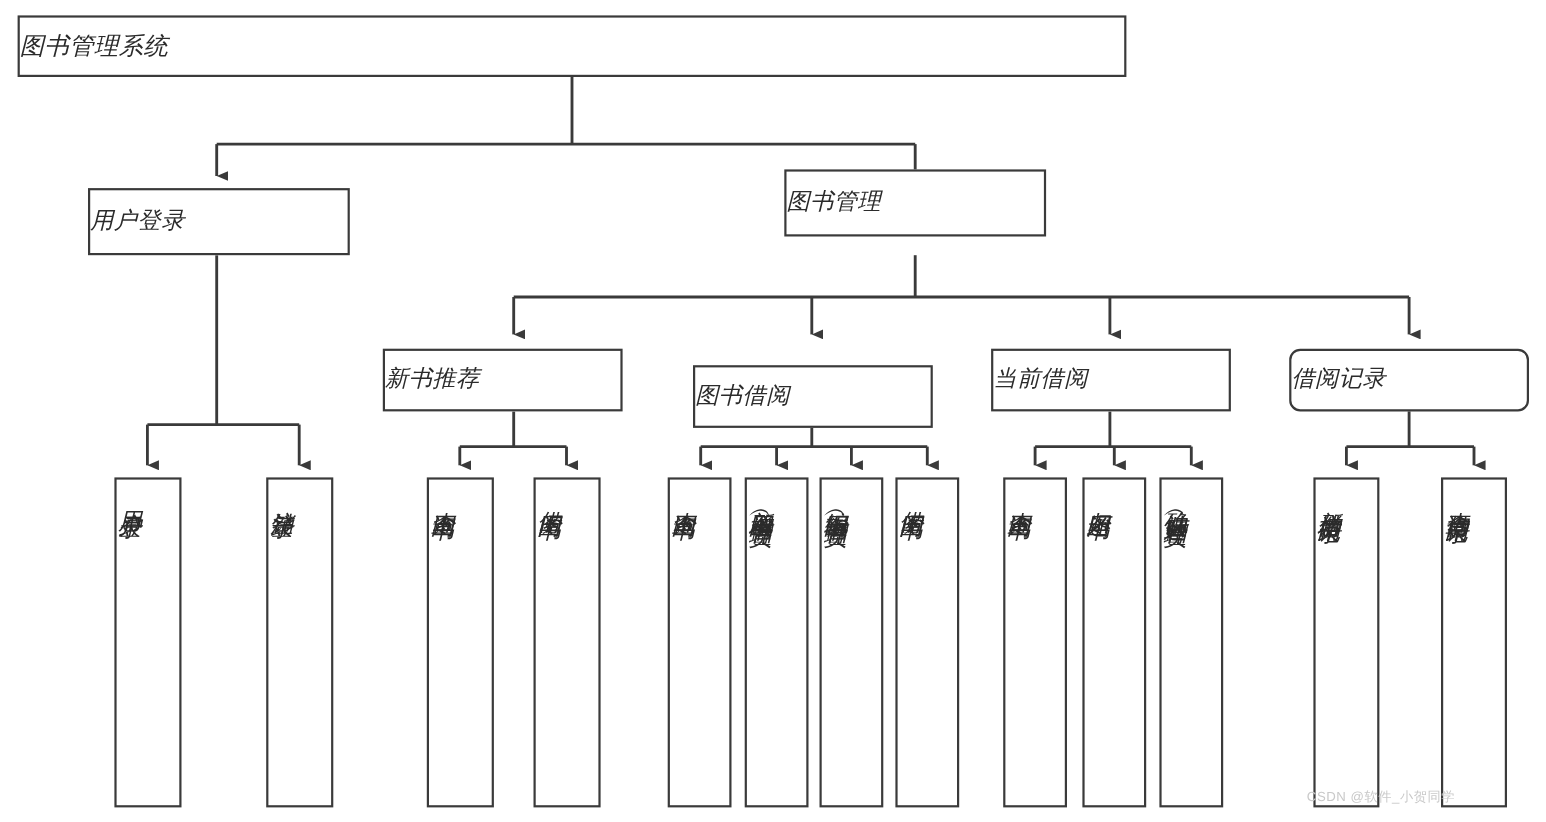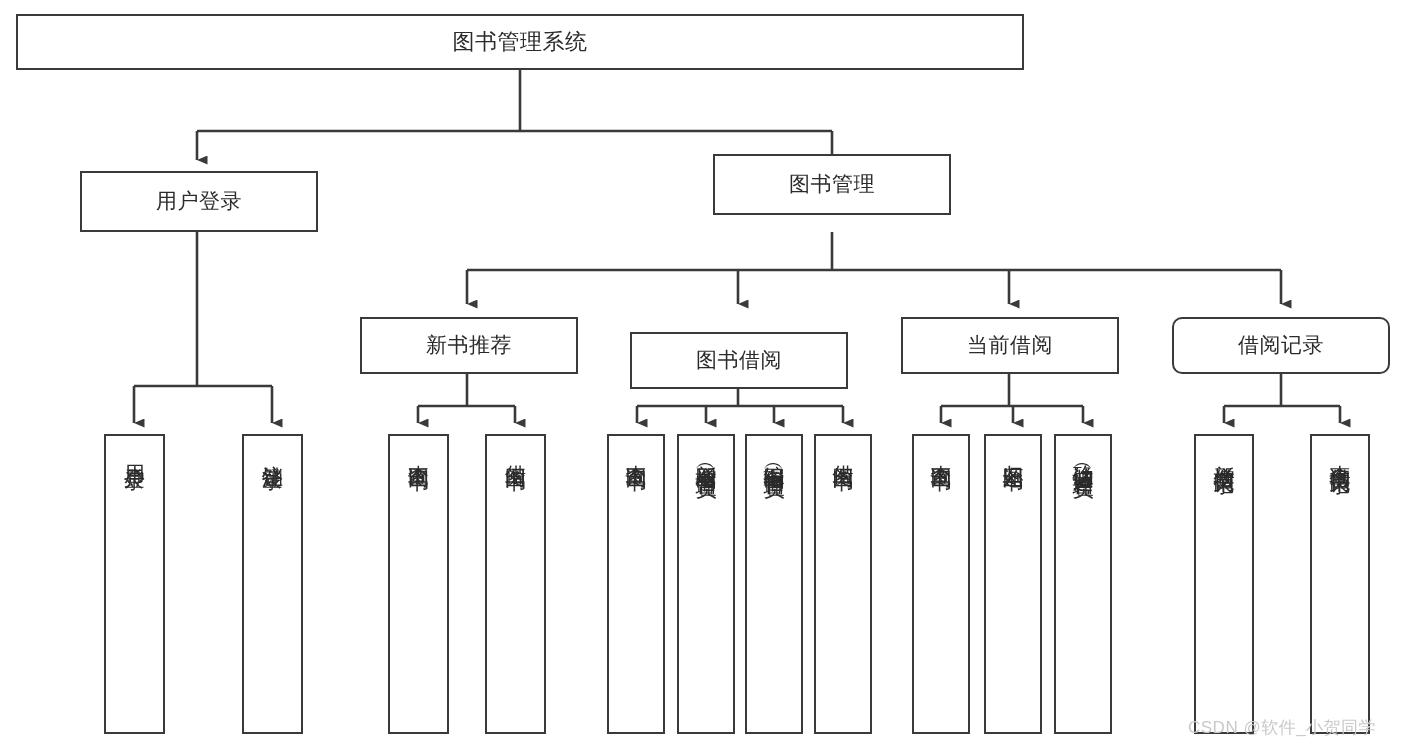--- a/index.html
+++ b/index.html
@@ -25,22 +25,23 @@
     width: 1405px;
     height: 747px;
   }
   .node {
     position: absolute;
     box-sizing: border-box;
     border: 2px solid #3a3a3a;
     background: #ffffff;
     display: flex;
     align-items: center;
-    justify-content: center;
+    justify-content: flex-start;
     color: #2b2b2b;
+    font-style: italic;
   }
   .node .node-label {
     display: block;
     text-align: center;
     line-height: 1.18;
   }
   .node.horizontal .node-label {
     font-size: 21px;
     letter-spacing: 0.5px;
   }
@@ -56,21 +57,21 @@
     letter-spacing: 2px;
     white-space: nowrap;
   }
   #root-node .node-label {
     font-size: 22px;
   }
   #watermark {
     position: absolute;
     left: 1188px;
     top: 716px;
-    font-size: 17px;
+    font-size: 12px;
     color: #c9c9c9;
     white-space: nowrap;
     letter-spacing: 0.5px;
     pointer-events: none;
   }
 </style>
 </head>
 <body>
 
 <div id="canvas">
@@ -131,21 +132,21 @@
   </div>
 
   <div class="node horizontal" style="left:80px; top:171px; width:238px; height:61px;">
     <span class="node-label">用户登录</span>
   </div>
 
   <div class="node horizontal" style="left:713px; top:154px; width:238px; height:61px;">
     <span class="node-label">图书管理</span>
   </div>
 
-  <div class="node horizontal" style="left:360px; top:317px; width:218px; height:57px;">
+  <div class="node horizontal" style="left:348px; top:317px; width:218px; height:57px;">
     <span class="node-label">新书推荐</span>
   </div>
 
   <div class="node horizontal" style="left:630px; top:332px; width:218px; height:57px;">
     <span class="node-label">图书借阅</span>
   </div>
 
   <div class="node horizontal" style="left:901px; top:317px; width:218px; height:57px;">
     <span class="node-label">当前借阅</span>
   </div>

